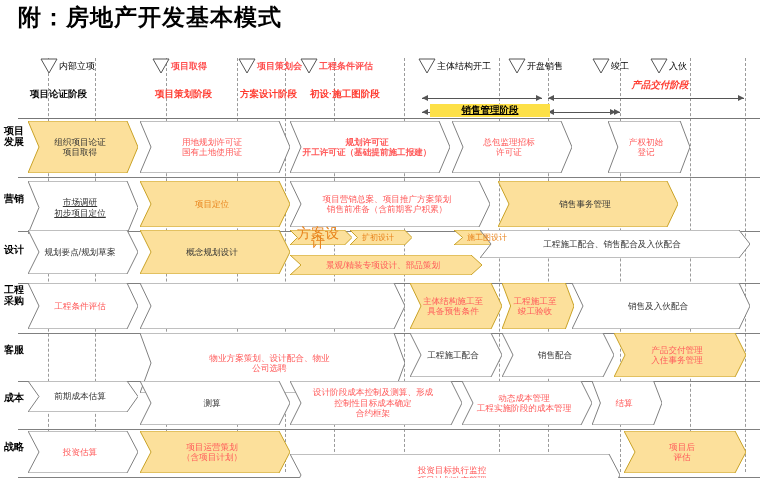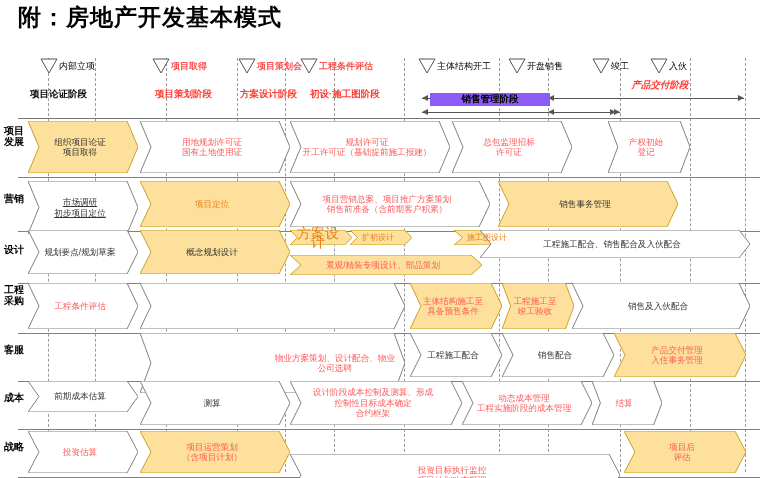--- a/index.html
+++ b/index.html
@@ -144,21 +144,21 @@
         <span class="line"></span>
         <span class="cap l"></span>
         <span class="cap r"></span>
       </div>
       <div class="brk" style="left: 548px; top: 92px; width: 196px; height: 12px;">
         <span class="line"></span>
         <span class="cap l"></span>
         <span class="cap r"></span>
       </div>
     </div>
-  <div class="brklbl" style="left:430px;top:93px;width:120px;background:#8b5cf6;">销售管理阶段</div>
+  <div class="brklbl" style="left:430px;top:104px;width:120px;background:#fde047;text-decoration:underline;">销售管理阶段</div>
   <div class="brklbl" style="left:600px;top:79px;width:120px;color:#ff3b30;font-style:italic;">产品交付阶段</div>
 
   <div class="hsep" style="top:118px;border-top:1px solid #777;"></div>
 
   <div id="rows">
       <div class="rowlbl" style="top: 125px;">项目发展</div>
       <div class="hsep" style="top: 177px;"></div>
       <div class="chev" style="left: 28px; top: 121px; width: 110px; height: 52px; color: rgb(51, 51, 51);">
         <svg viewBox="0 0 110 52" preserveAspectRatio="none">
           <polygon points="0,0 99,0 110,26 99,52 0,52 11,26" fill="#FCE09B" stroke="#C9A227" stroke-width="1" vector-effect="non-scaling-stroke"></polygon>
@@ -166,21 +166,21 @@
         <span class="txt">组织项目论证
 项目取得</span>
       </div>
       <div class="chev" style="left: 140px; top: 121px; width: 150px; height: 52px; color: rgb(255, 90, 90);">
         <svg viewBox="0 0 150 52" preserveAspectRatio="none">
           <polygon points="0,0 139,0 150,26 139,52 0,52 11,26" fill="#FFFFFF" stroke="#808080" stroke-width="1" vector-effect="non-scaling-stroke"></polygon>
         </svg>
         <span class="txt">用地规划许可证
 国有土地使用证</span>
       </div>
-      <div class="chev" style="left: 290px; top: 121px; width: 160px; height: 52px; color: rgb(255, 90, 90);">
+      <div class="chev" style="left: 290px; top: 121px; width: 160px; height: 52px; color: rgb(255, 90, 90); font-weight: bold;">
         <svg viewBox="0 0 160 52" preserveAspectRatio="none">
           <polygon points="0,0 149,0 160,26 149,52 0,52 11,26" fill="#FFFFFF" stroke="#808080" stroke-width="1" vector-effect="non-scaling-stroke"></polygon>
         </svg>
         <span class="txt">规划许可证
 开工许可证（基础提前施工报建）</span>
       </div>
       <div class="chev" style="left: 452px; top: 121px; width: 120px; height: 52px; color: rgb(255, 90, 90);">
         <svg viewBox="0 0 120 52" preserveAspectRatio="none">
           <polygon points="0,0 109,0 120,26 109,52 0,52 11,26" fill="#FFFFFF" stroke="#808080" stroke-width="1" vector-effect="non-scaling-stroke"></polygon>
         </svg>
@@ -294,21 +294,21 @@
 竣工验收</span>
       </div>
       <div class="chev" style="left: 572px; top: 283px; width: 178px; height: 46px; color: rgb(51, 51, 51);">
         <svg viewBox="0 0 178 46" preserveAspectRatio="none">
           <polygon points="0,0 167,0 178,23 167,46 0,46 11,23" fill="#FFFFFF" stroke="#808080" stroke-width="1" vector-effect="non-scaling-stroke"></polygon>
         </svg>
         <span class="txt">销售及入伙配合</span>
       </div>
       <div class="rowlbl" style="top: 344px;">客服</div>
       <div class="hsep" style="top: 381px;"></div>
-      <div class="chev" style="left: 140px; top: 333px; width: 265px; height: 60px; color: rgb(255, 90, 90); justify-content: flex-end;">
+      <div class="chev" style="left: 140px; top: 333px; width: 265px; height: 60px; color: rgb(255, 90, 90);">
         <svg viewBox="0 0 265 44" preserveAspectRatio="none">
           <polygon points="0,0 254,0 265,22 254,44 0,44 11,22" fill="#FFFFFF" stroke="#808080" stroke-width="1" vector-effect="non-scaling-stroke"></polygon>
         </svg>
         <span class="txt">物业方案策划、设计配合、物业
 公司选聘</span>
       </div>
       <div class="chev" style="left: 410px; top: 333px; width: 92px; height: 44px; color: rgb(51, 51, 51);">
         <svg viewBox="0 0 92 44" preserveAspectRatio="none">
           <polygon points="0,0 81,0 92,22 81,44 0,44 11,22" fill="#FFFFFF" stroke="#808080" stroke-width="1" vector-effect="non-scaling-stroke"></polygon>
         </svg>

